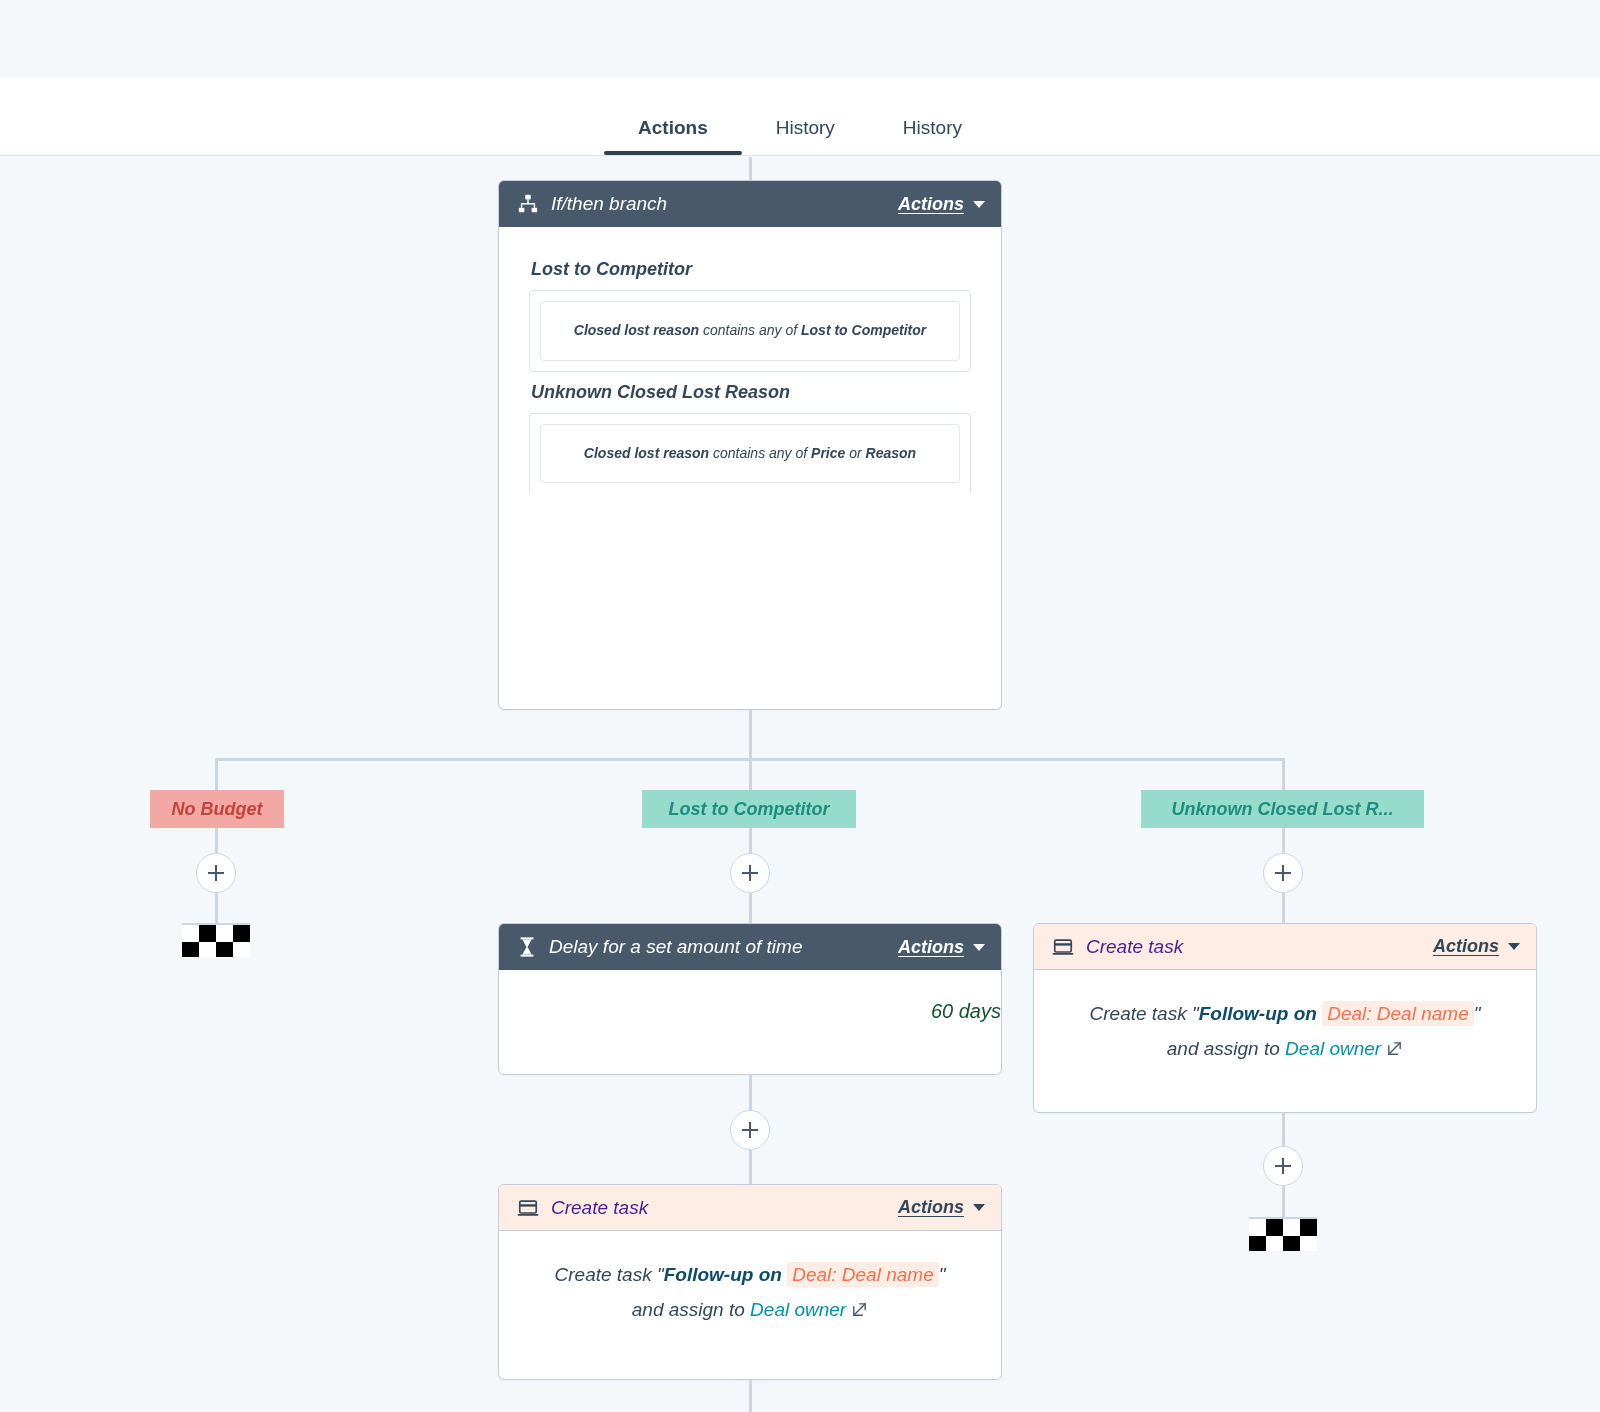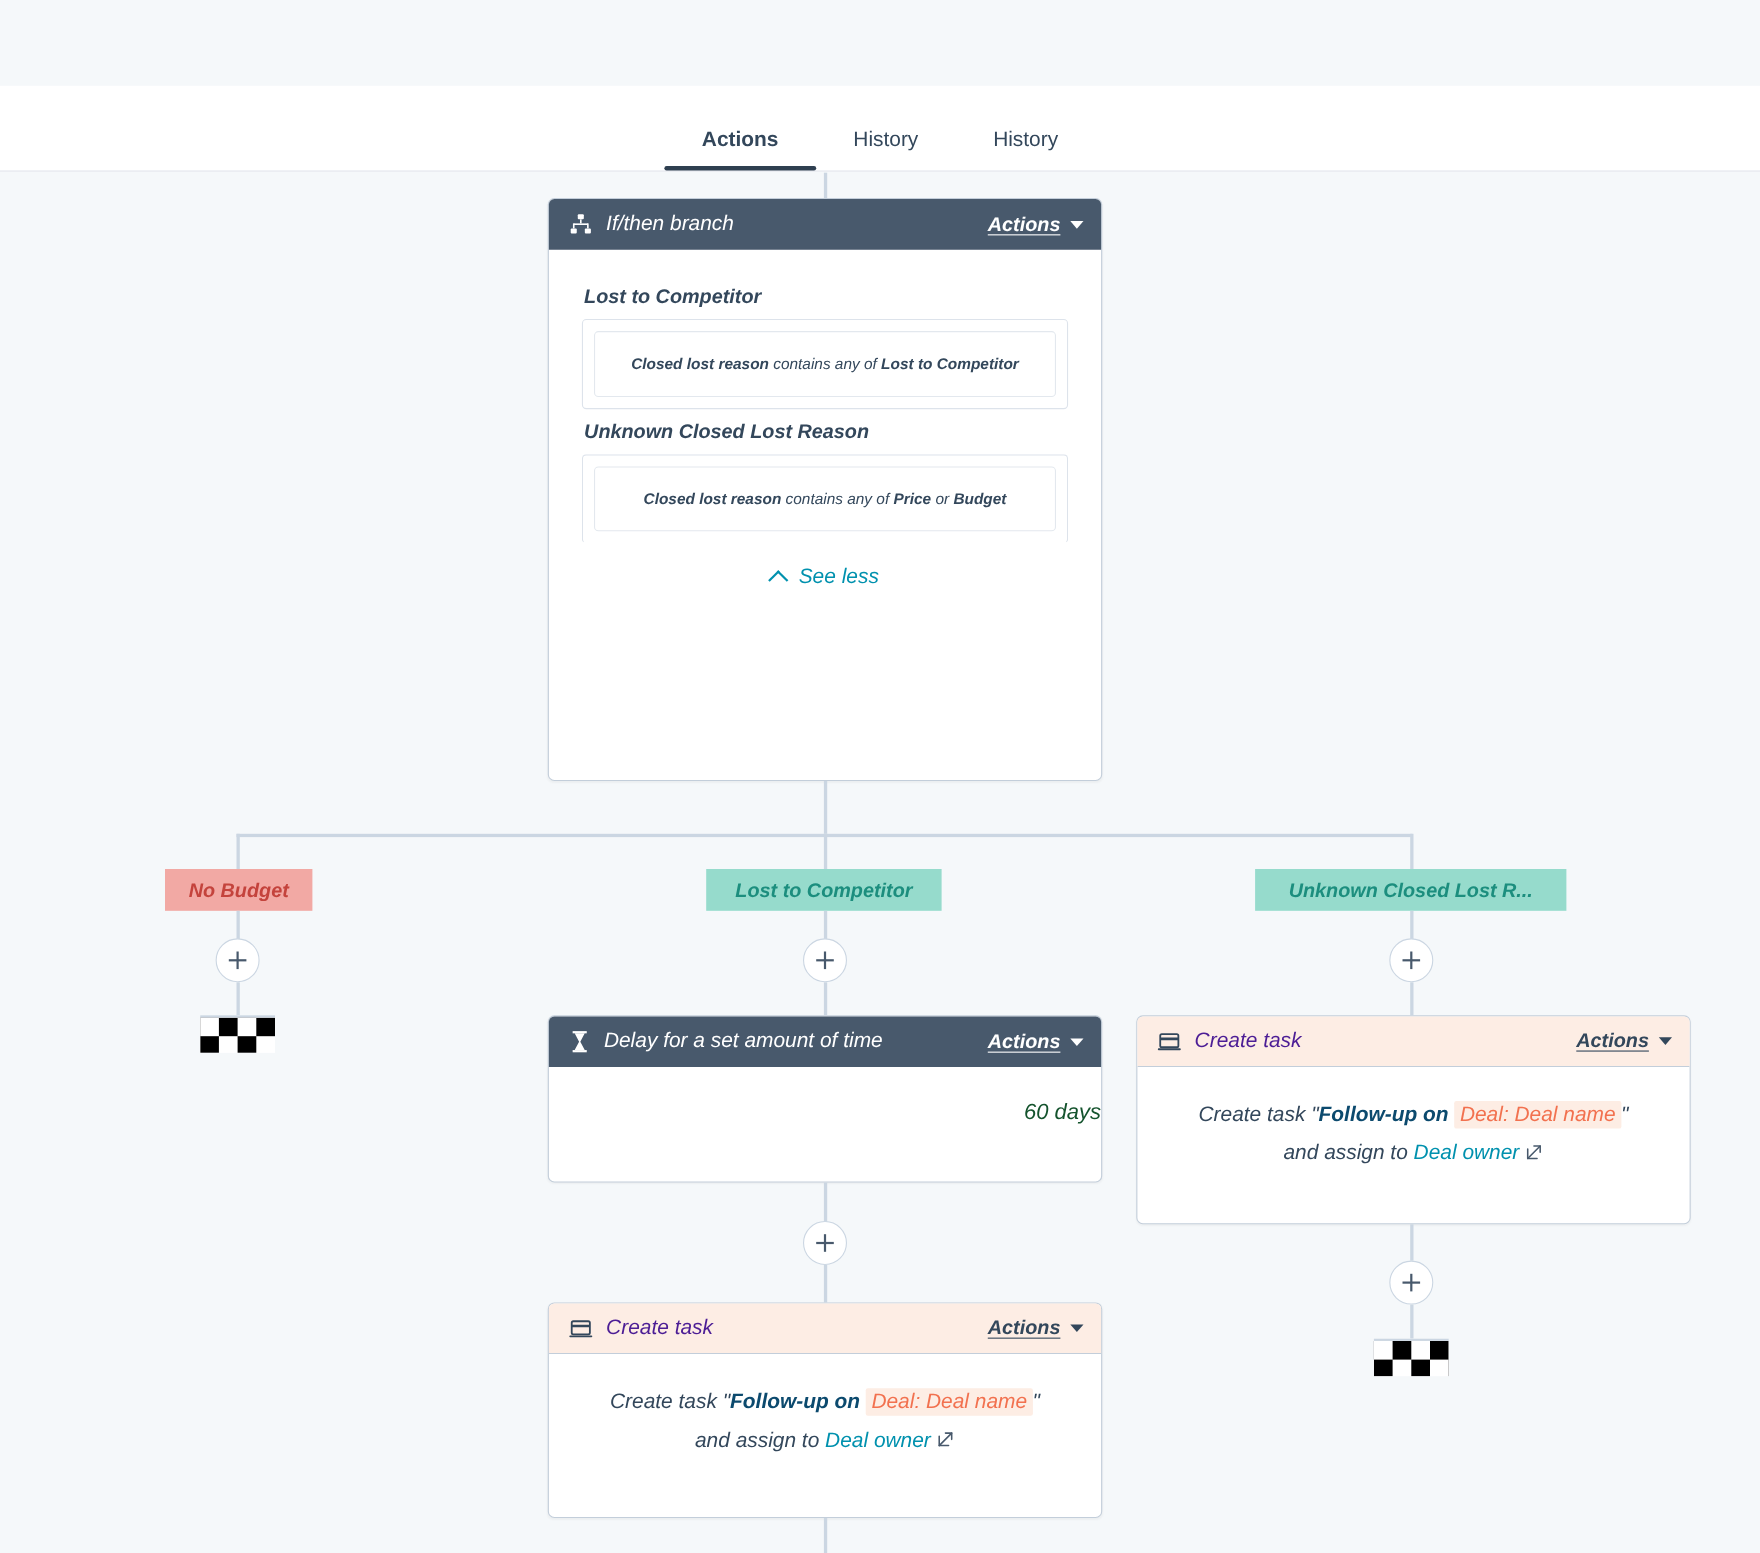--- a/index.html
+++ b/index.html
@@ -182,28 +182,24 @@
           </div>
         </div>
 
         <div class="branch-label">Unknown Closed Lost Reason</div>
         <div class="branch-outer clipped">
           <div class="branch-inner">
             <b>Closed lost reason</b>
             <span class="muted">contains any of</span>
             <b>Price</b>
             <span class="muted">or</span>
-            <b>Budget</b>
+            <b>Reason</b>
           </div>
         </div>
 
-        <div class="see-less">
-          <span class="chev-up"></span>
-          <span>See less</span>
-        </div>
       </div>
     </div>
 
     <div class="vline" style="left:749px; top:553px; height:48px;"></div>
     <div class="hline" style="left:215px; top:601px; width:1069px;"></div>
     <div class="vline" style="left:215px;  top:601px; height:32px;"></div>
     <div class="vline" style="left:749px;  top:601px; height:32px;"></div>
     <div class="vline" style="left:1282px; top:601px; height:32px;"></div>
 
     <div class="badge red" style="left:150px;  top:633px; width:134px;">No Budget</div>

